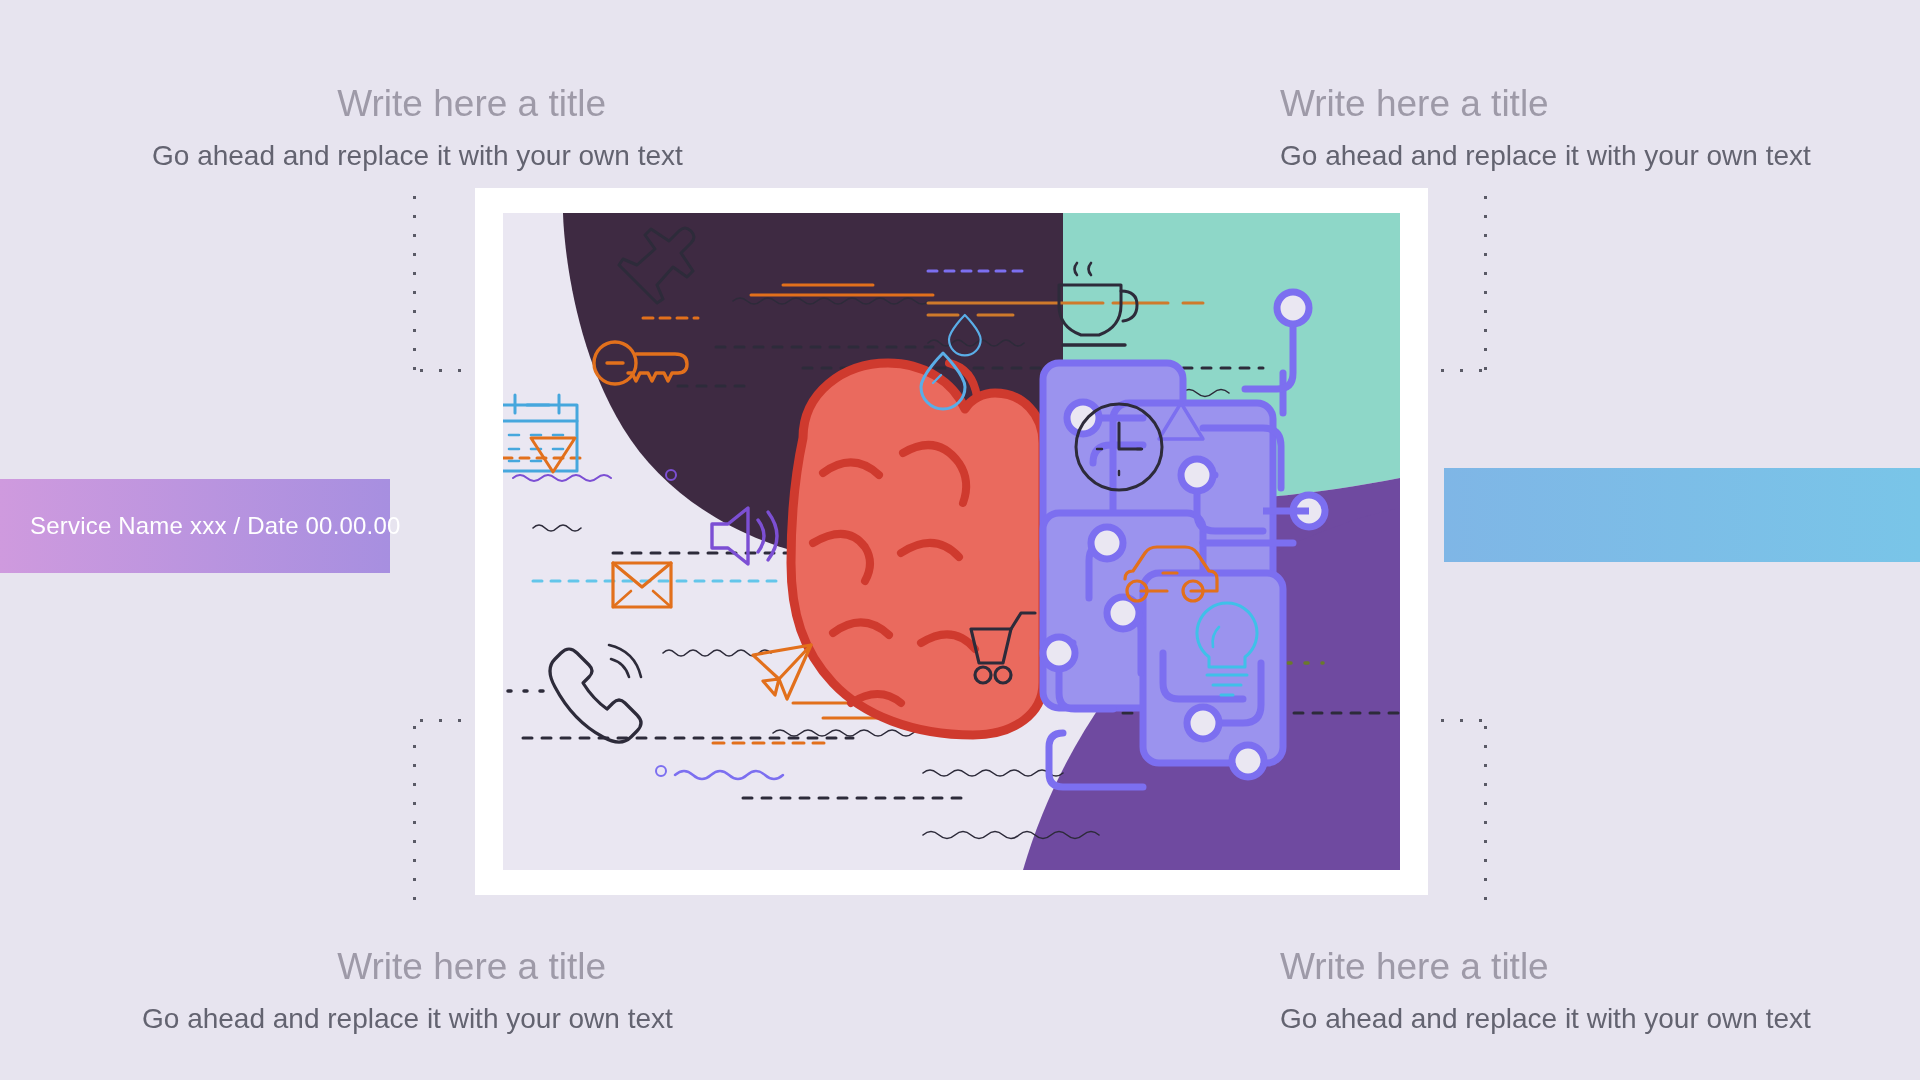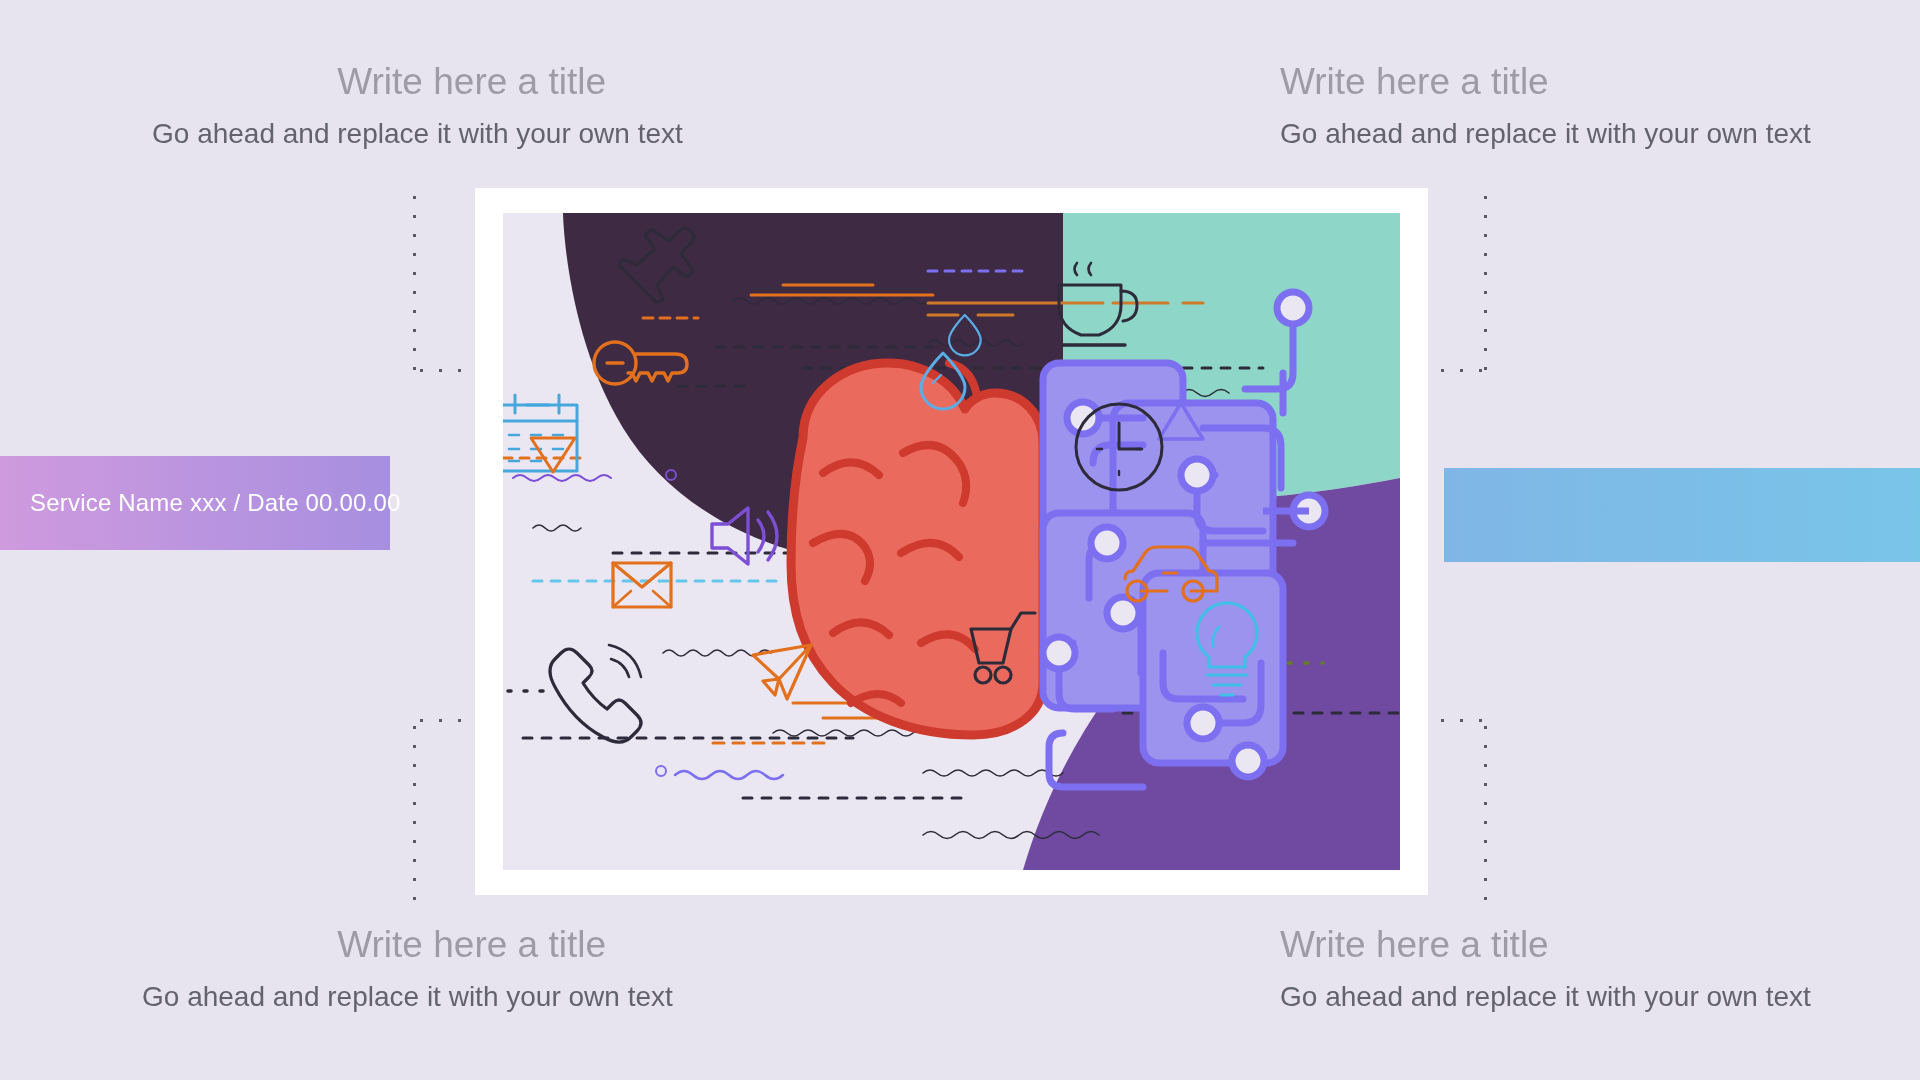--- a/index.html
+++ b/index.html
@@ -7,35 +7,35 @@
     width:1920px;height:1080px;
     background:#e7e4ef;
     font-family:"Liberation Sans", sans-serif;
     overflow:hidden;
     position:relative;
   }
   .stage{position:absolute;inset:0;}
 
   
   .banner-left{
-    position:absolute;left:0;top:456px;width:390px;height:94px;
+    position:absolute;left:0;top:479px;width:390px;height:94px;
     background:linear-gradient(90deg,#cf9ade 0%, #a78fe0 100%);
     display:flex;align-items:center;
   }
   .banner-left .btxt{
     color:#ffffff;font-size:24px;letter-spacing:.2px;
     padding-left:30px;white-space:nowrap;
   }
   .banner-right{
     position:absolute;left:1444px;top:468px;width:476px;height:94px;
     background:linear-gradient(90deg,#7fb6e6 0%, #79c5e8 100%);
   }
 
   
-  .cap{position:absolute;}
+  .cap{position:absolute;margin-top:22px;}
   .cap .title{
     font-size:37px;color:#9e9aa8;font-weight:300;line-height:1.1;
     white-space:nowrap;
   }
   .cap .sub{
     font-size:28px;color:#636370;line-height:1.1;margin-top:16px;
     white-space:nowrap;
   }
   .cap.q-tl{left:152px;top:62px;text-align:right;width:456px;}
   .cap.q-tr{left:1280px;top:62px;text-align:left;width:470px;}

